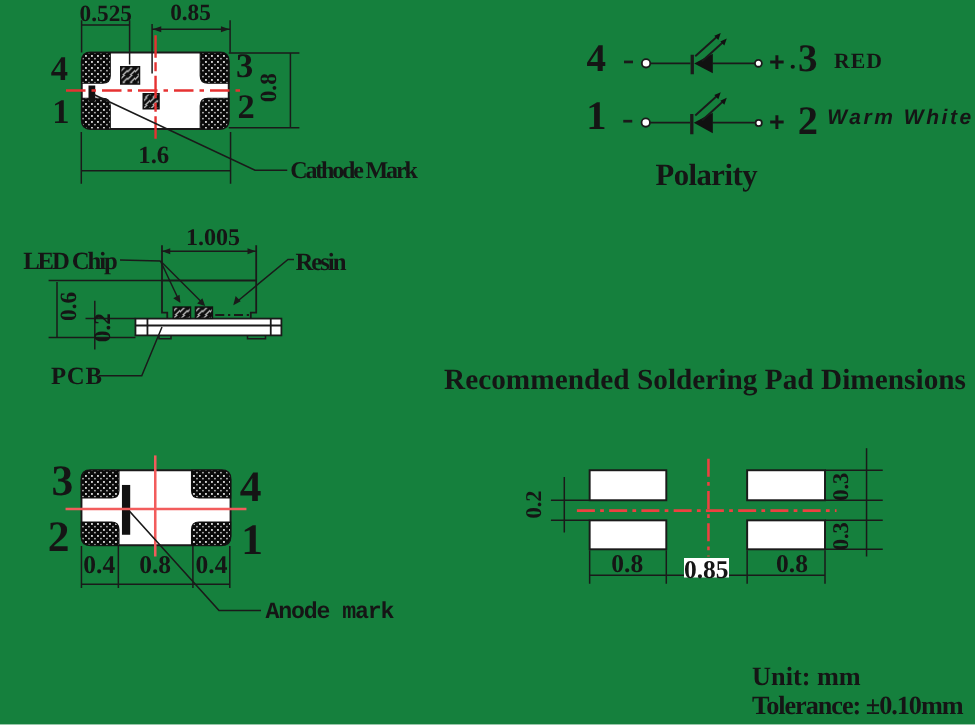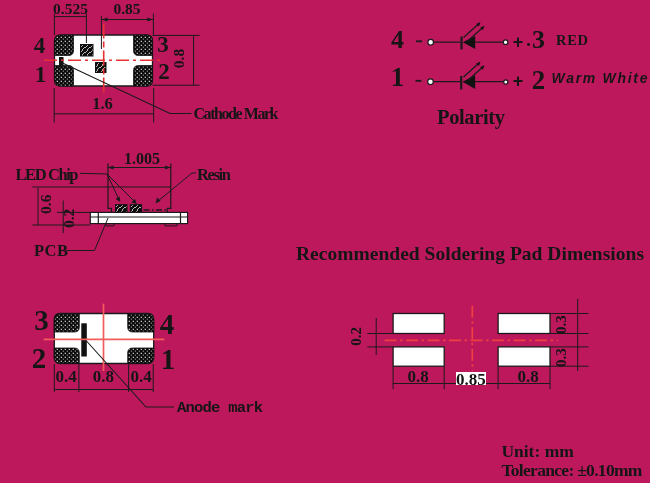--- a/index.html
+++ b/index.html
@@ -1,16 +1,16 @@
 <!DOCTYPE html>
 <html><head>
 <meta charset="utf-8">
 <style>
 html,body{margin:0;padding:0;background:#fff;}
-#page{position:relative;width:650px;height:483px;background:#be185d;overflow:hidden;}
+#page{position:relative;width:650px;height:483px;background:#15803d;overflow:hidden;}
 text{font-family:"Liberation Serif",serif;font-weight:bold;fill:#151515;}
 text.mono{font-family:"Liberation Mono",monospace;}
 text.sans{font-family:"Liberation Sans",sans-serif;}
 </style>
 </head>
 <body>
 <div id="page">
 <svg width="650" height="483" viewBox="0 0 650 483" xmlns="http://www.w3.org/2000/svg">
 <defs>
 <pattern id="xh" width="4" height="4" patternUnits="userSpaceOnUse">

